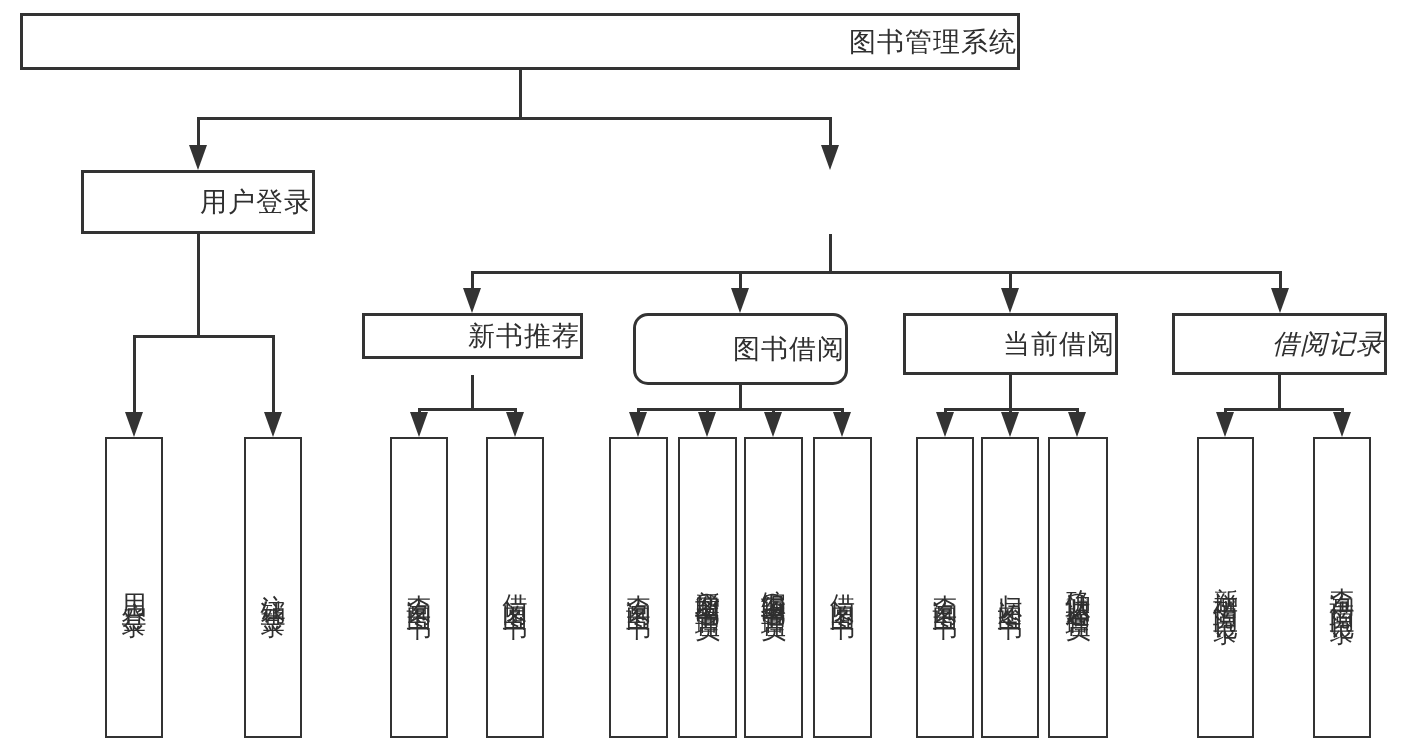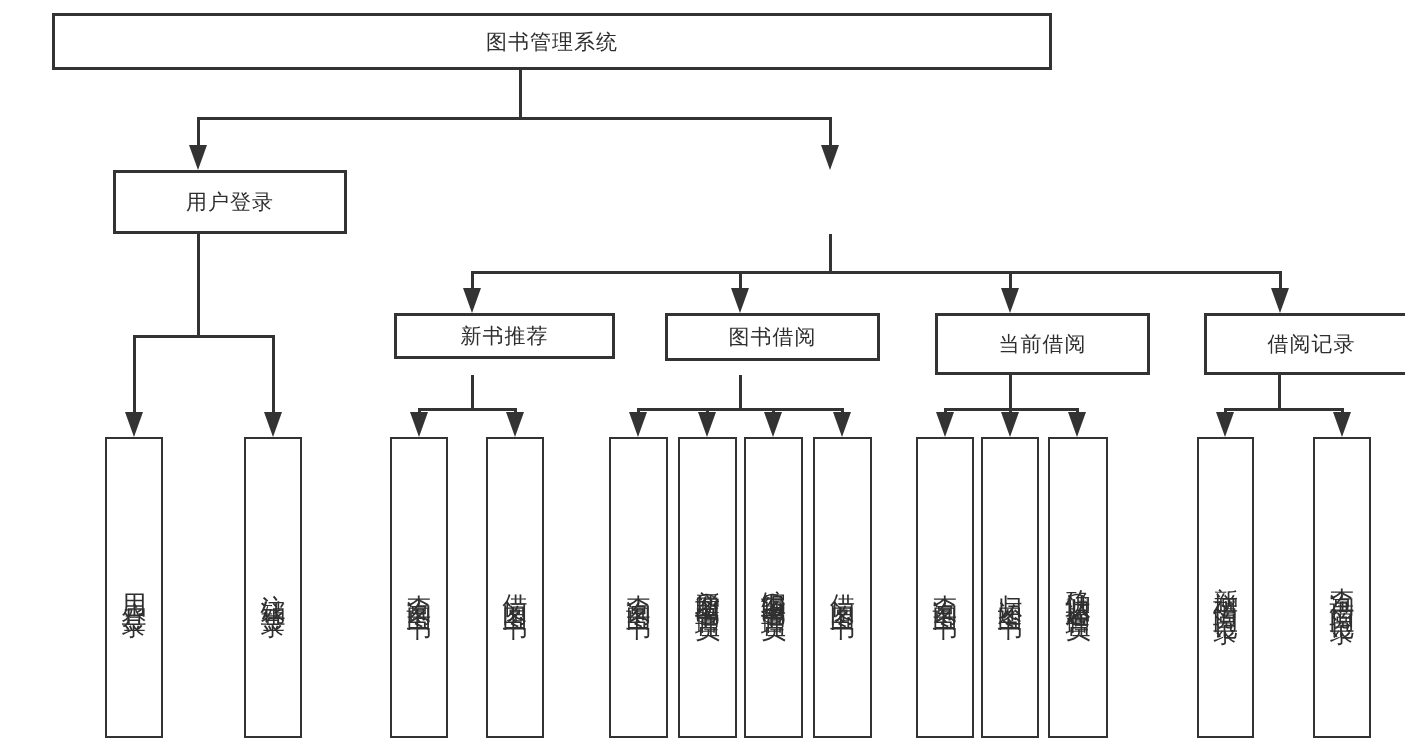--- a/index.html
+++ b/index.html
@@ -18,26 +18,25 @@
     background: var(--bg);
     overflow: hidden;
   }
   
   .hbox {
     position: absolute;
     background: var(--bg);
     border: 3px solid var(--line);
     display: flex;
     align-items: center;
-    justify-content: center;
-    font-size: 21px;
+    justify-content: flex-end;
+    font-size: 27px;
     color: var(--text);
     letter-spacing: 1px;
     z-index: 2;
-    margin-left: 32px;
   }
   
   .vbox {
     position: absolute;
     top: 437px;
     height: 301px;
     background: var(--bg);
     border: 2px solid var(--line);
     display: flex;
     align-items: center;
@@ -123,27 +122,27 @@
   <div class="vline" style="left:740px; top:271px; height:20px;"></div>
   <div class="arrow" style="left:740px; top:288px;"></div>
   <div class="vline" style="left:1010px; top:271px; height:20px;"></div>
   <div class="arrow" style="left:1010px; top:288px;"></div>
   <div class="vline" style="left:1280px; top:271px; height:20px;"></div>
   <div class="arrow" style="left:1280px; top:288px;"></div>
 
   <div class="hbox" style="left:362px; top:313px; width:221px; height:46px;">
     <span>新书推荐</span>
   </div>
-  <div class="hbox" style="left:633px; top:313px; width:215px; height:48px;">
+  <div class="hbox" style="left:633px; top:313px; width:215px; height:72px;border-radius:15px;">
     <span>图书借阅</span>
   </div>
   <div class="hbox" style="left:903px; top:313px; width:215px; height:62px;">
     <span>当前借阅</span>
   </div>
-  <div class="hbox" style="left:1172px; top:313px; width:215px; height:62px;">
+  <div class="hbox" style="left:1172px; top:313px; width:215px; height:62px;font-style:italic;">
     <span>借阅记录</span>
   </div>
 
   <div class="vline" style="left:472px; top:375px; height:35px;"></div>
   <div class="hline" style="left:418px; top:408px; width:99px;"></div>
   <div class="vline" style="left:419px; top:408px; height:9px;"></div>
   <div class="arrow" style="left:419px; top:412px;"></div>
   <div class="vline" style="left:515px; top:408px; height:9px;"></div>
   <div class="arrow" style="left:515px; top:412px;"></div>
 

